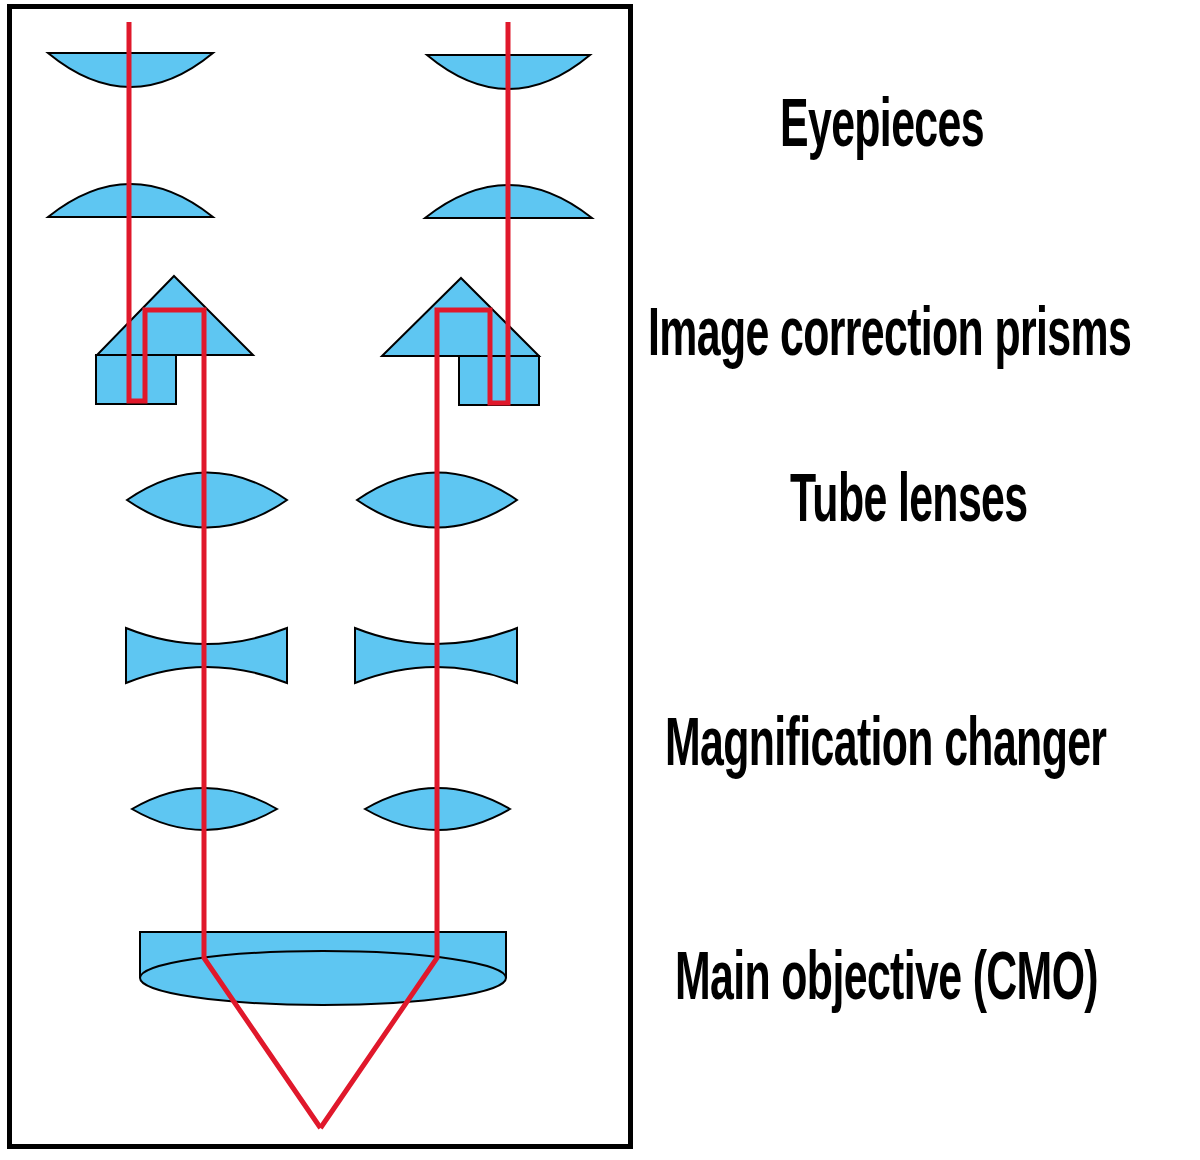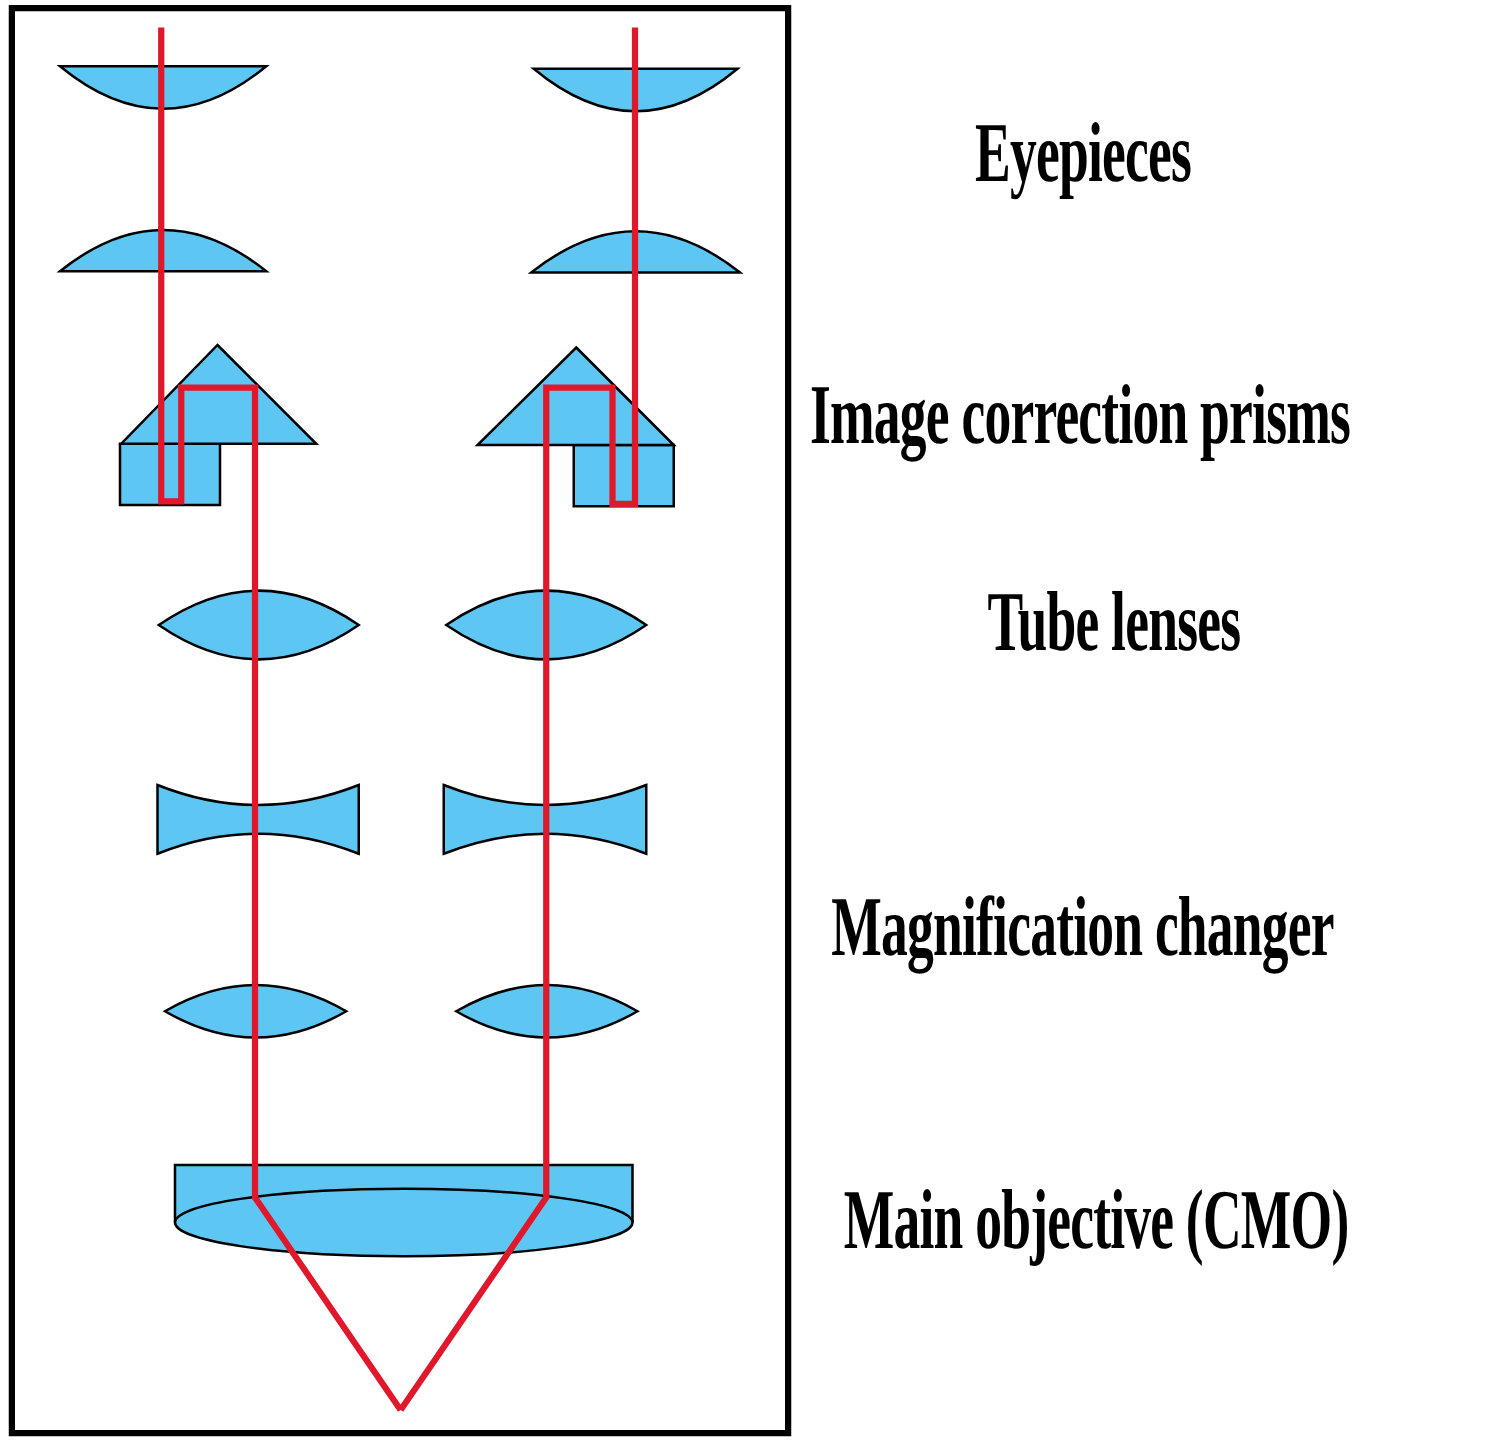--- a/index.html
+++ b/index.html
@@ -5,21 +5,21 @@
   html, body {
     margin: 0;
     padding: 0;
     background: #ffffff;
   }
   #canvas {
     position: relative;
     width: 1200px;
     height: 1160px;
     background: var(--background, #ffffff);
-    font-family: Liberation Serif, serif;
+    font-family: Liberation Sans, sans-serif;
     overflow: hidden;
   }
   #diagram-svg {
     position: absolute;
     left: 0;
     top: 0;
   }
   .border-rect {
     fill: none;
     stroke: var(--border, #000000);

